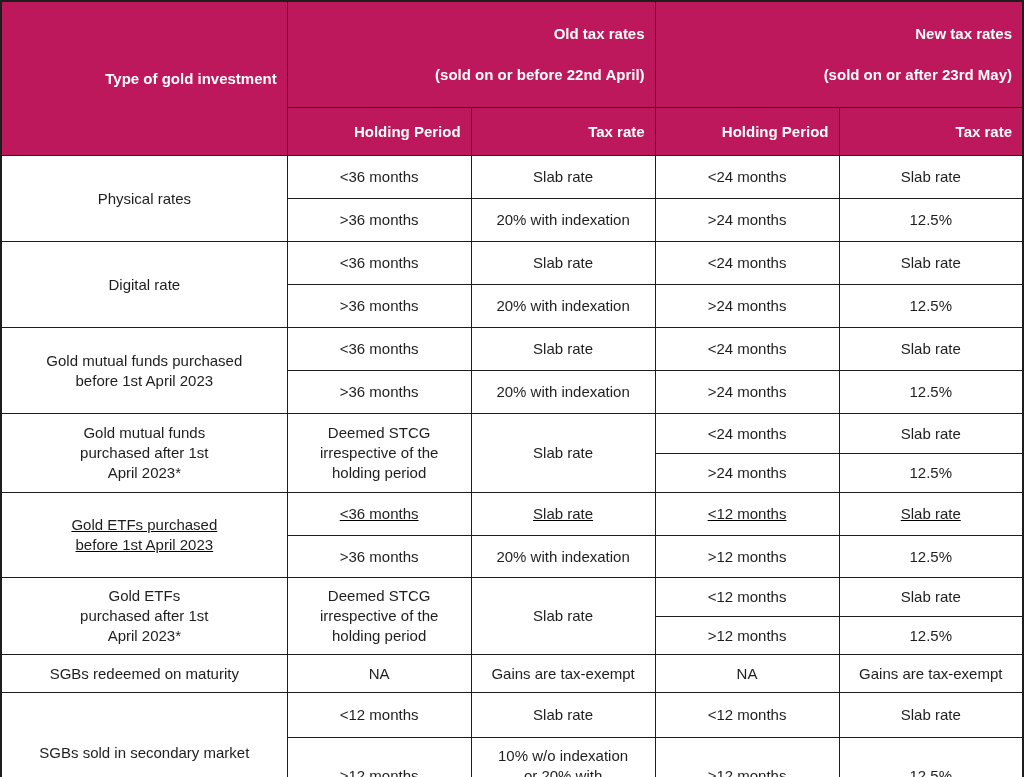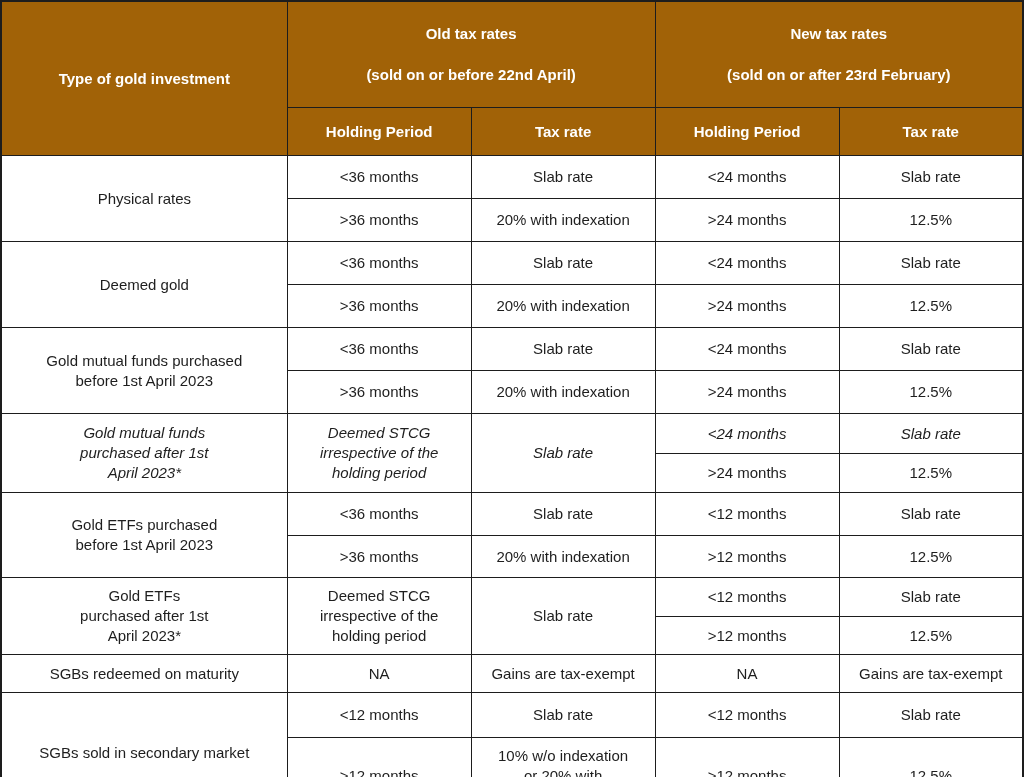--- a/index.html
+++ b/index.html
@@ -19,23 +19,24 @@
     border: 1px solid #1d1d1d;
     text-align: center;
     vertical-align: middle;
     padding: 2px 10px;
     font-size: 15px;
     color: #1e1e1e;
     white-space: pre-line;
     line-height: 1.35;
   }
   #gold-tax-table th.blue, #gold-tax-table td.blue {
-    background: #a16207;
+    background: #be185d;
     color: #ffffff;
     font-weight: bold;
+    text-align: right;
   }
   .col-type   { width: 28%; }
   .col-hold-o { width: 18%; }
   .col-rate-o { width: 18%; }
   .col-hold-n { width: 18%; }
   .col-rate-n { width: 18%; }
   tr.group-start td { border-top-width: 2px; }
   .grp-title { display: block; }
   .grp-sub   { display: block; }
 </style>
@@ -52,21 +53,21 @@
   </colgroup>
   <thead>
     <tr style="height:70px;">
       <th class="blue" rowspan="2">Type of gold investment</th>
       <th class="blue" colspan="2">
         <span class="grp-title">Old tax rates</span>
         <span class="grp-sub">(sold on or before 22nd April)</span>
       </th>
       <th class="blue" colspan="2">
         <span class="grp-title">New tax rates</span>
-        <span class="grp-sub">(sold on or after 23rd February)</span>
+        <span class="grp-sub">(sold on or after 23rd May)</span>
       </th>
     </tr>
     <tr style="height:48px;">
       <th class="blue">Holding Period</th>
       <th class="blue">Tax rate</th>
       <th class="blue">Holding Period</th>
       <th class="blue">Tax rate</th>
     </tr>
   </thead>
   <tbody>
@@ -79,21 +80,21 @@
       <td>Slab rate</td>
     </tr>
     <tr style="height:43px;">
       <td>&gt;36 months</td>
       <td>20% with indexation</td>
       <td>&gt;24 months</td>
       <td>12.5%</td>
     </tr>
 
     <tr class="group-start" style="height:43px;">
-      <td rowspan="2">Deemed gold</td>
+      <td rowspan="2">Digital rate</td>
       <td>&lt;36 months</td>
       <td>Slab rate</td>
       <td>&lt;24 months</td>
       <td>Slab rate</td>
     </tr>
     <tr style="height:43px;">
       <td>&gt;36 months</td>
       <td>20% with indexation</td>
       <td>&gt;24 months</td>
       <td>12.5%</td>
@@ -107,37 +108,37 @@
       <td>&lt;24 months</td>
       <td>Slab rate</td>
     </tr>
     <tr style="height:43px;">
       <td>&gt;36 months</td>
       <td>20% with indexation</td>
       <td>&gt;24 months</td>
       <td>12.5%</td>
     </tr>
 
-    <tr class="group-start" style="height:40px;font-style:italic;">
+    <tr class="group-start" style="height:40px;">
       <td rowspan="2">Gold mutual funds
 purchased after 1st
 April 2023*</td>
       <td rowspan="2">Deemed STCG
 irrespective of the
 holding period</td>
       <td rowspan="2">Slab rate</td>
       <td>&lt;24 months</td>
       <td>Slab rate</td>
     </tr>
     <tr style="height:39px;">
       <td>&gt;24 months</td>
       <td>12.5%</td>
     </tr>
 
-    <tr class="group-start" style="height:43px;">
+    <tr class="group-start" style="height:43px;text-decoration:underline;">
       <td rowspan="2">Gold ETFs purchased
 before 1st April 2023</td>
       <td>&lt;36 months</td>
       <td>Slab rate</td>
       <td>&lt;12 months</td>
       <td>Slab rate</td>
     </tr>
     <tr style="height:42px;">
       <td>&gt;36 months</td>
       <td>20% with indexation</td>

